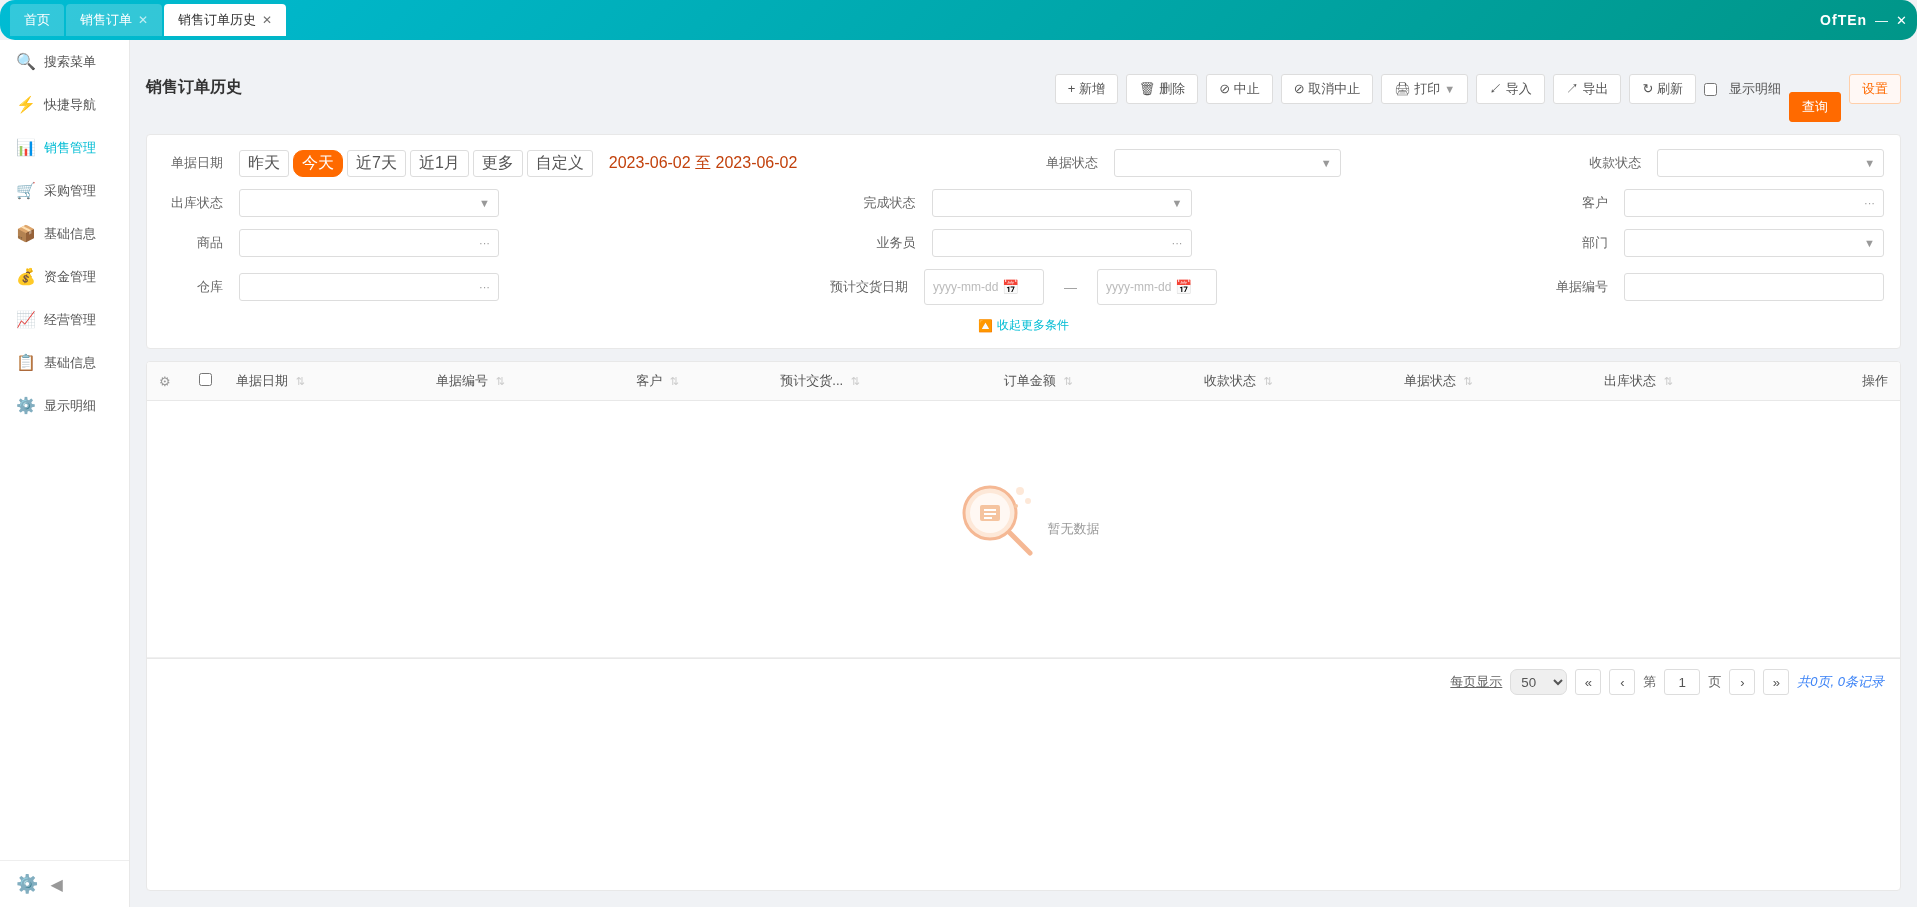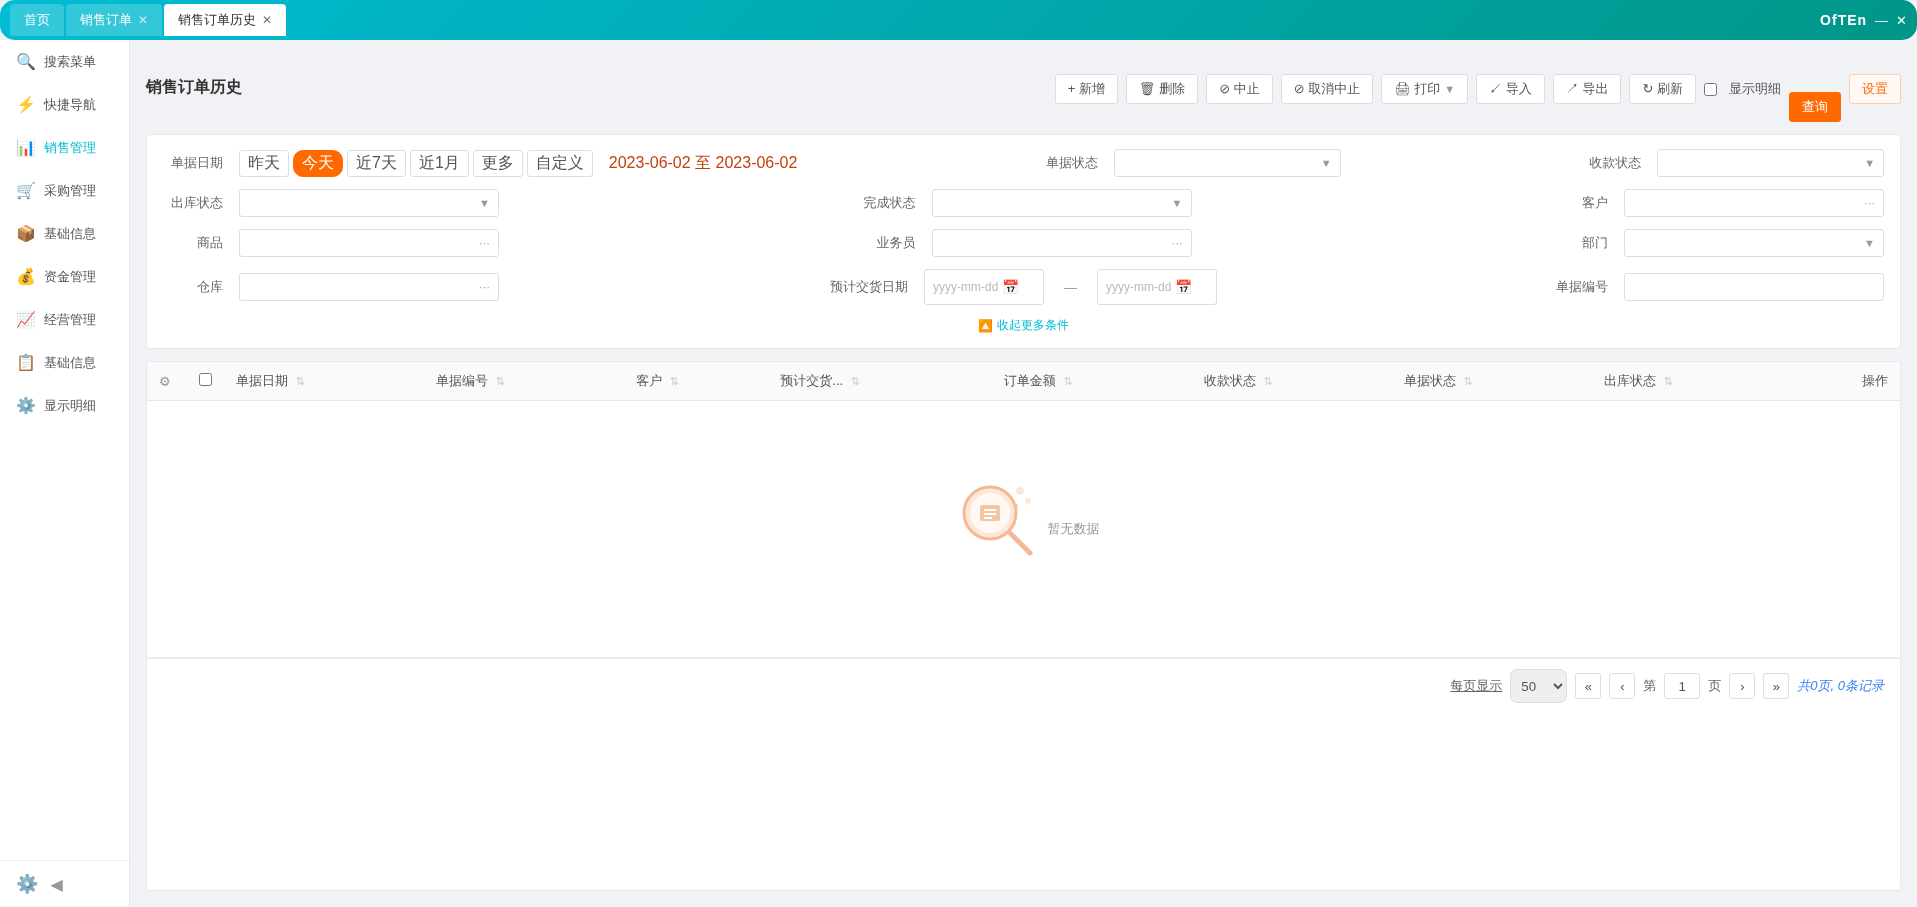--- a/index.html
+++ b/index.html
@@ -298,21 +298,21 @@
       border-top: 1px solid #e8e8e8;
       gap: 8px;
       background: #fff;
     }
     .page-size-label { color: #666; text-decoration: underline; }
     .page-size-select {
       border: 1px solid #ddd;
       border-radius: 7px;
       padding: 2px 6px;
       color: #555;
-      height: 34px;
+      height: 26px;
     }
     .page-btn {
       width: 26px;
       height: 26px;
       border: 1px solid #ddd;
       border-radius: 3px;
       background: #fff;
       cursor: pointer;
       display: flex;
       align-items: center;

